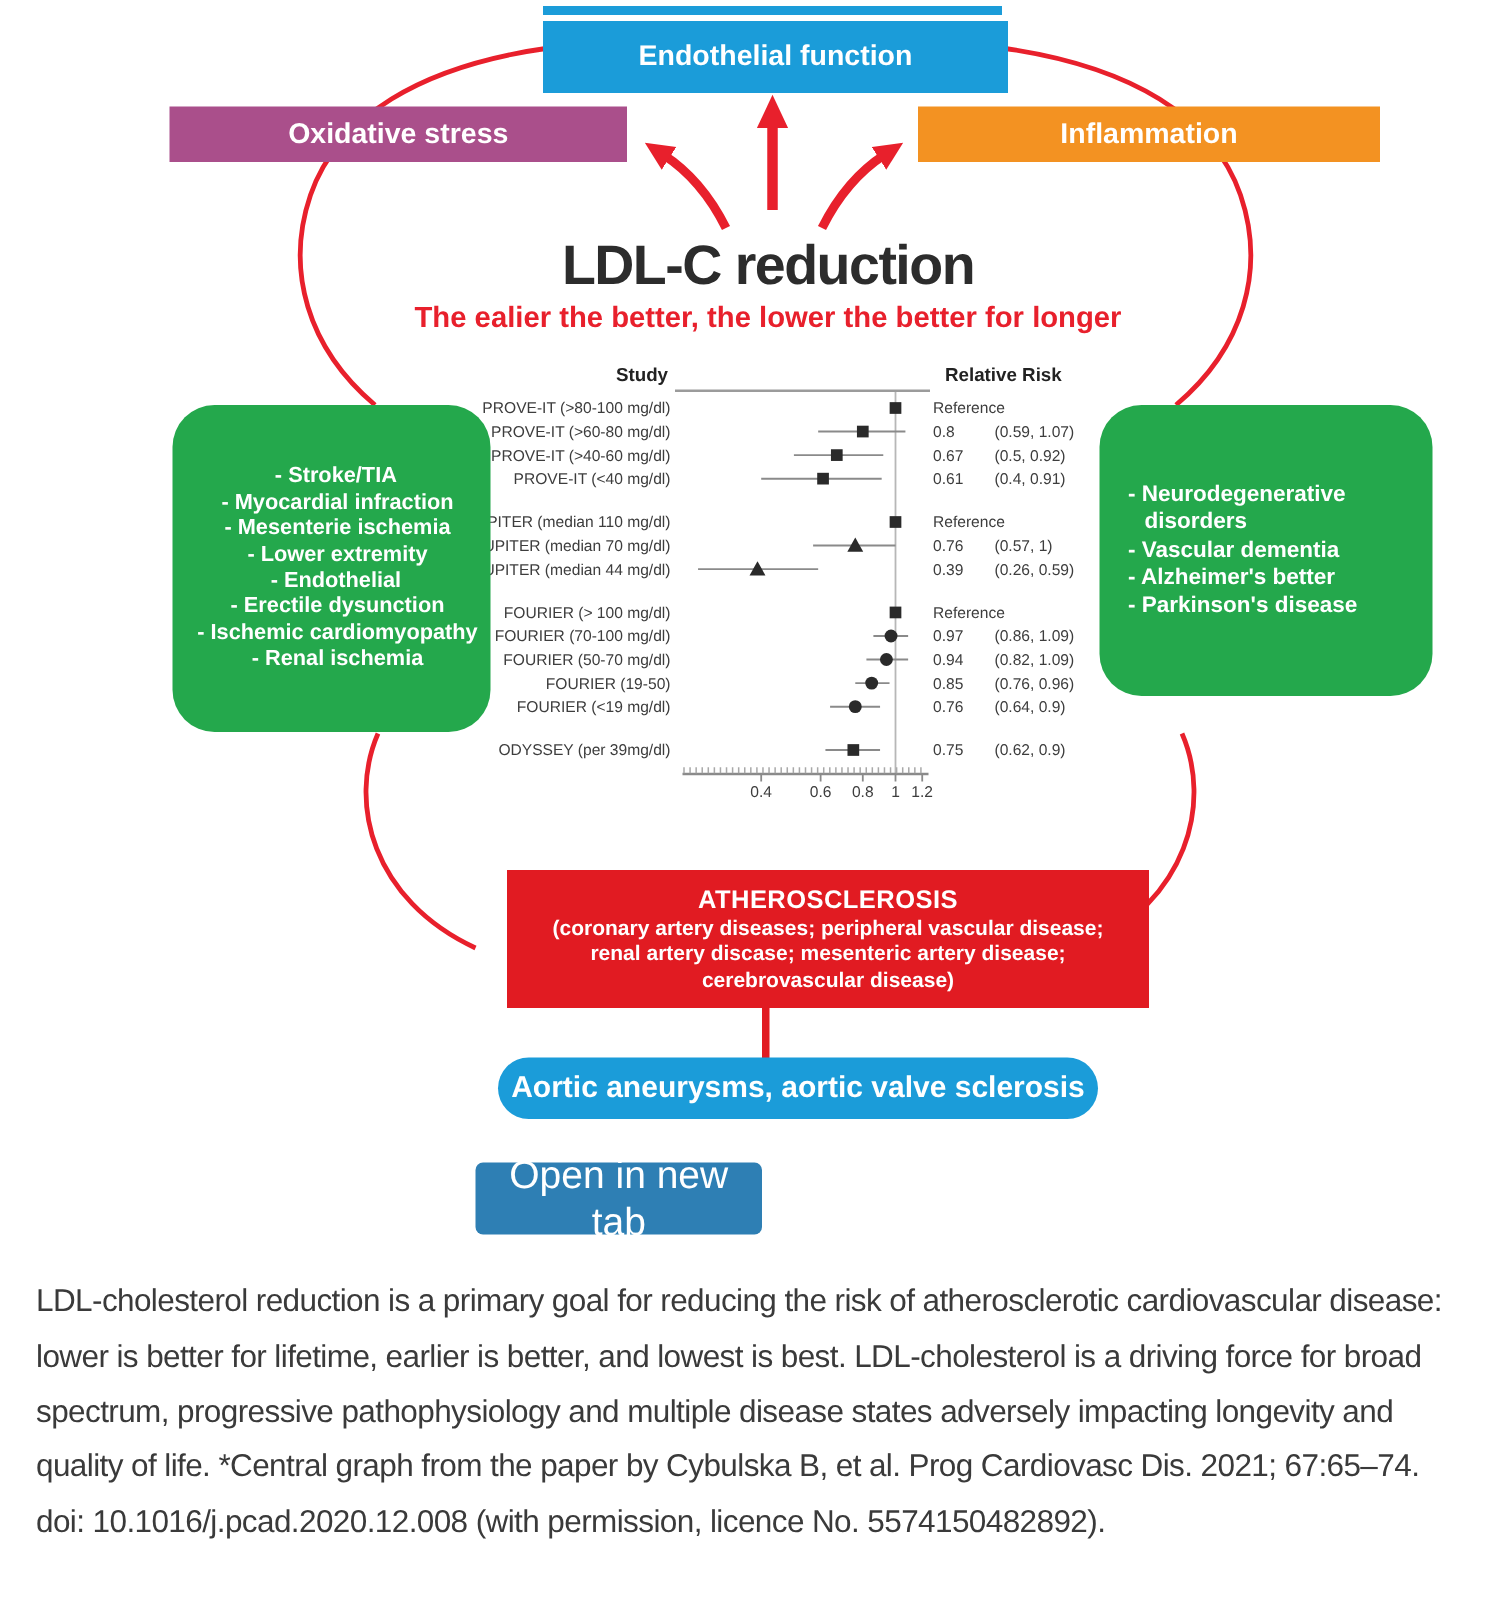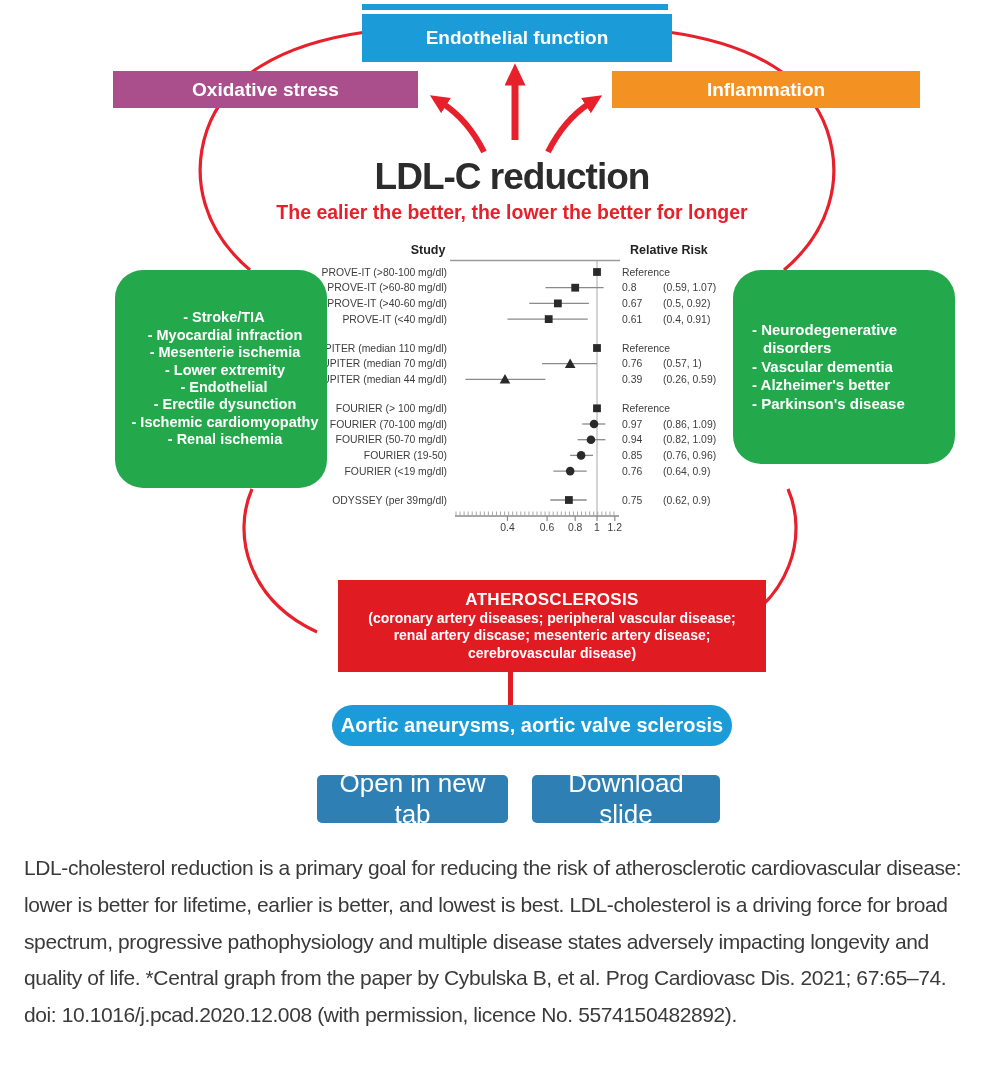--- a/index.html
+++ b/index.html
@@ -208,17 +208,16 @@
     <div class="rtitle">ATHEROSCLEROSIS</div>
     <div class="rdetails">(coronary artery diseases; peripheral vascular disease;
 renal artery discase; mesenteric artery disease;
 cerebrovascular disease)</div>
   </div>
 
   <div class="connector" style="left:508px;top:672px;width:5px;height:34px;"></div>
   <div class="pill" style="left:332px;top:705px;width:400px;height:41px;">Aortic aneurysms, aortic valve sclerosis</div>
 
   <button class="btn" style="left:317px;top:775px;width:191px;height:48px;">Open in new tab</button>
-  <button class="btn" style="left:532px;top:775px;width:188px;height:48px;">Download slide</button>
 
   <p class="caption">LDL-cholesterol reduction is a primary goal for reducing the risk of atherosclerotic cardiovascular disease: lower is better for lifetime, earlier is better, and lowest is best. LDL-cholesterol is a driving force for broad spectrum, progressive pathophysiology and multiple disease states adversely impacting longevity and quality of life. *Central graph from the paper by Cybulska B, et al. Prog Cardiovasc Dis. 2021; 67:65–74. doi: 10.1016/j.pcad.2020.12.008 (with permission, licence No. 5574150482892).</p>
 
 </div>
 
 </body></html>

